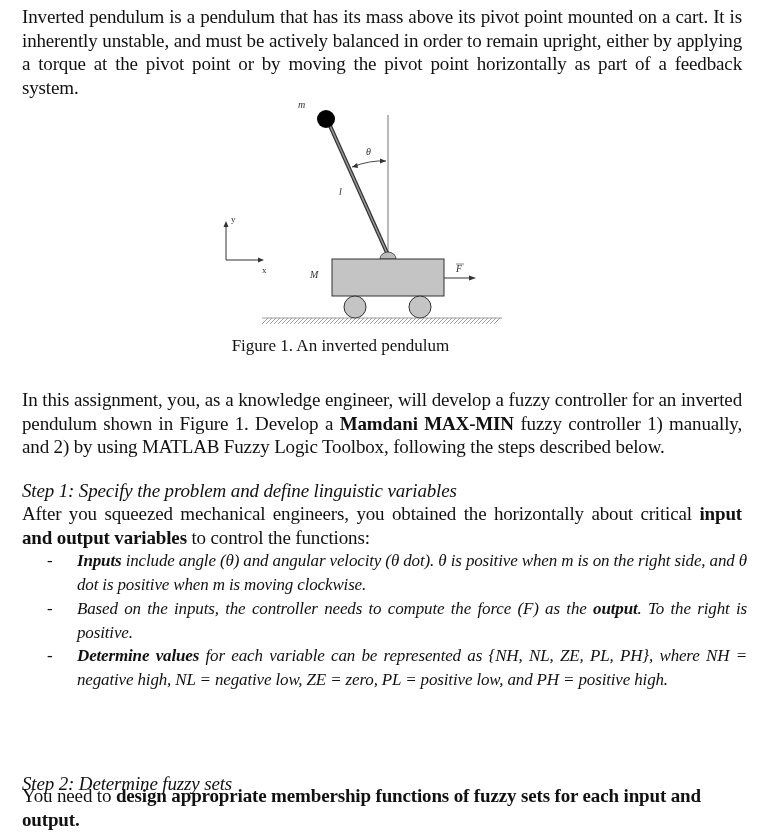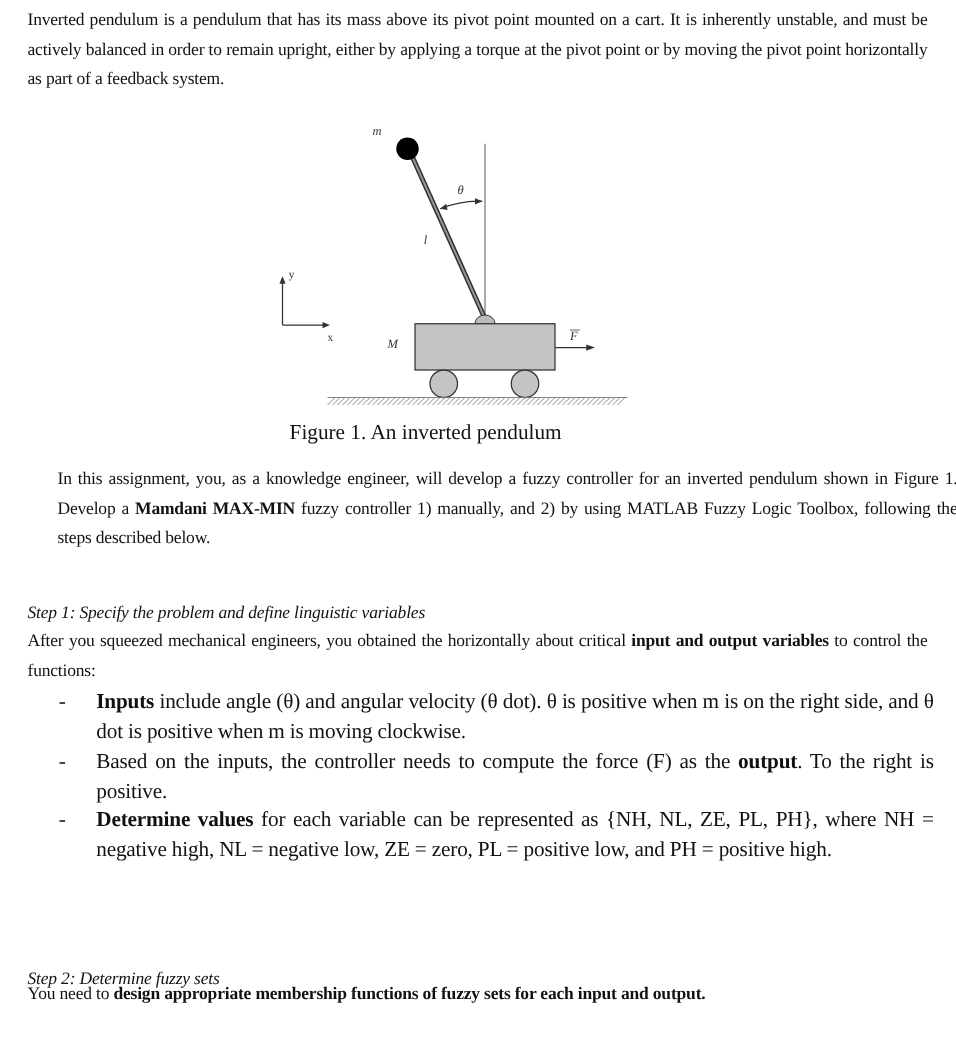--- a/index.html
+++ b/index.html
@@ -3,28 +3,28 @@
 <meta charset="utf-8">
 <style>
   html, body { margin: 0; padding: 0; background: #ffffff; }
   body {
     width: 765px; height: 837px; overflow: hidden; position: relative;
     font-family: "Liberation Serif", "DejaVu Serif", serif;
     color: #111111;
   }
   .para {
     position: absolute; left: 22px; width: 720px;
-    font-size: 14px; line-height: 23.5px;
+    font-size: 19px; line-height: 23.5px;
     letter-spacing: -0.15px;
   }
   .para b { font-weight: bold; }
   .step-title { font-style: italic; }
   .bullet-row { position: absolute; left: 22px; width: 720px; font-size: 17px; line-height: 23.5px; letter-spacing: -0.15px; }
   .bullet-dash { position: absolute; left: 25px; top: 0; }
-  .bullet-text { position: absolute; left: 55px; width: 670px; text-align: justify; }
+  .bullet-text { position: absolute; left: 55px; width: 670px; text-align: justify; font-style: italic; }
   .figure { position: absolute; left: 210px; top: 95px; width: 320px; height: 240px; }
   .caption { position: absolute; left: 0; width: 681px; top: 336px; text-align: center; font-size: 17px; }
 </style>
 </head>
 <body>
 
 <div class="para" style="top:5px; text-align:justify;">
   <span>Inverted pendulum is a pendulum that has its mass above its pivot point mounted on a cart.  It is inherently unstable, and must be actively balanced in order to remain upright, either by applying a torque at the pivot point or by moving the pivot point horizontally as part of a feedback system.</span>
 </div>
 
@@ -125,21 +125,21 @@
       <line x1="268" y1="229" x2="274" y2="223"></line>
       <line x1="272" y1="229" x2="278" y2="223"></line>
       <line x1="276" y1="229" x2="282" y2="223"></line>
       <line x1="280" y1="229" x2="286" y2="223"></line>
       <line x1="284" y1="229" x2="290" y2="223"></line>
   </g>
 </svg>
 
 <div class="caption">Figure 1. An inverted pendulum</div>
 
-<div class="para" style="top:372px; text-align:justify;margin-left:24px;">
+<div class="para" style="top:388px; text-align:justify;">
   <span>In this assignment, you, as a knowledge engineer, will develop a fuzzy controller for an inverted pendulum shown in Figure 1.  Develop a </span><b>Mamdani MAX-MIN</b><span> fuzzy controller 1) manually, and 2) by using MATLAB Fuzzy Logic Toolbox, following the steps described below.</span>
 </div>
 
 <div class="para step-title" style="top:479px;">Step 1:  Specify the problem and define linguistic variables</div>
 
 <div class="para" style="top:502px; text-align:justify;">
   <span>After you squeezed mechanical engineers, you obtained the horizontally about critical </span><b>input and output variables</b><span> to control the functions:</span>
 </div>
 
 <div class="bullet-row" style="top:549px;">

